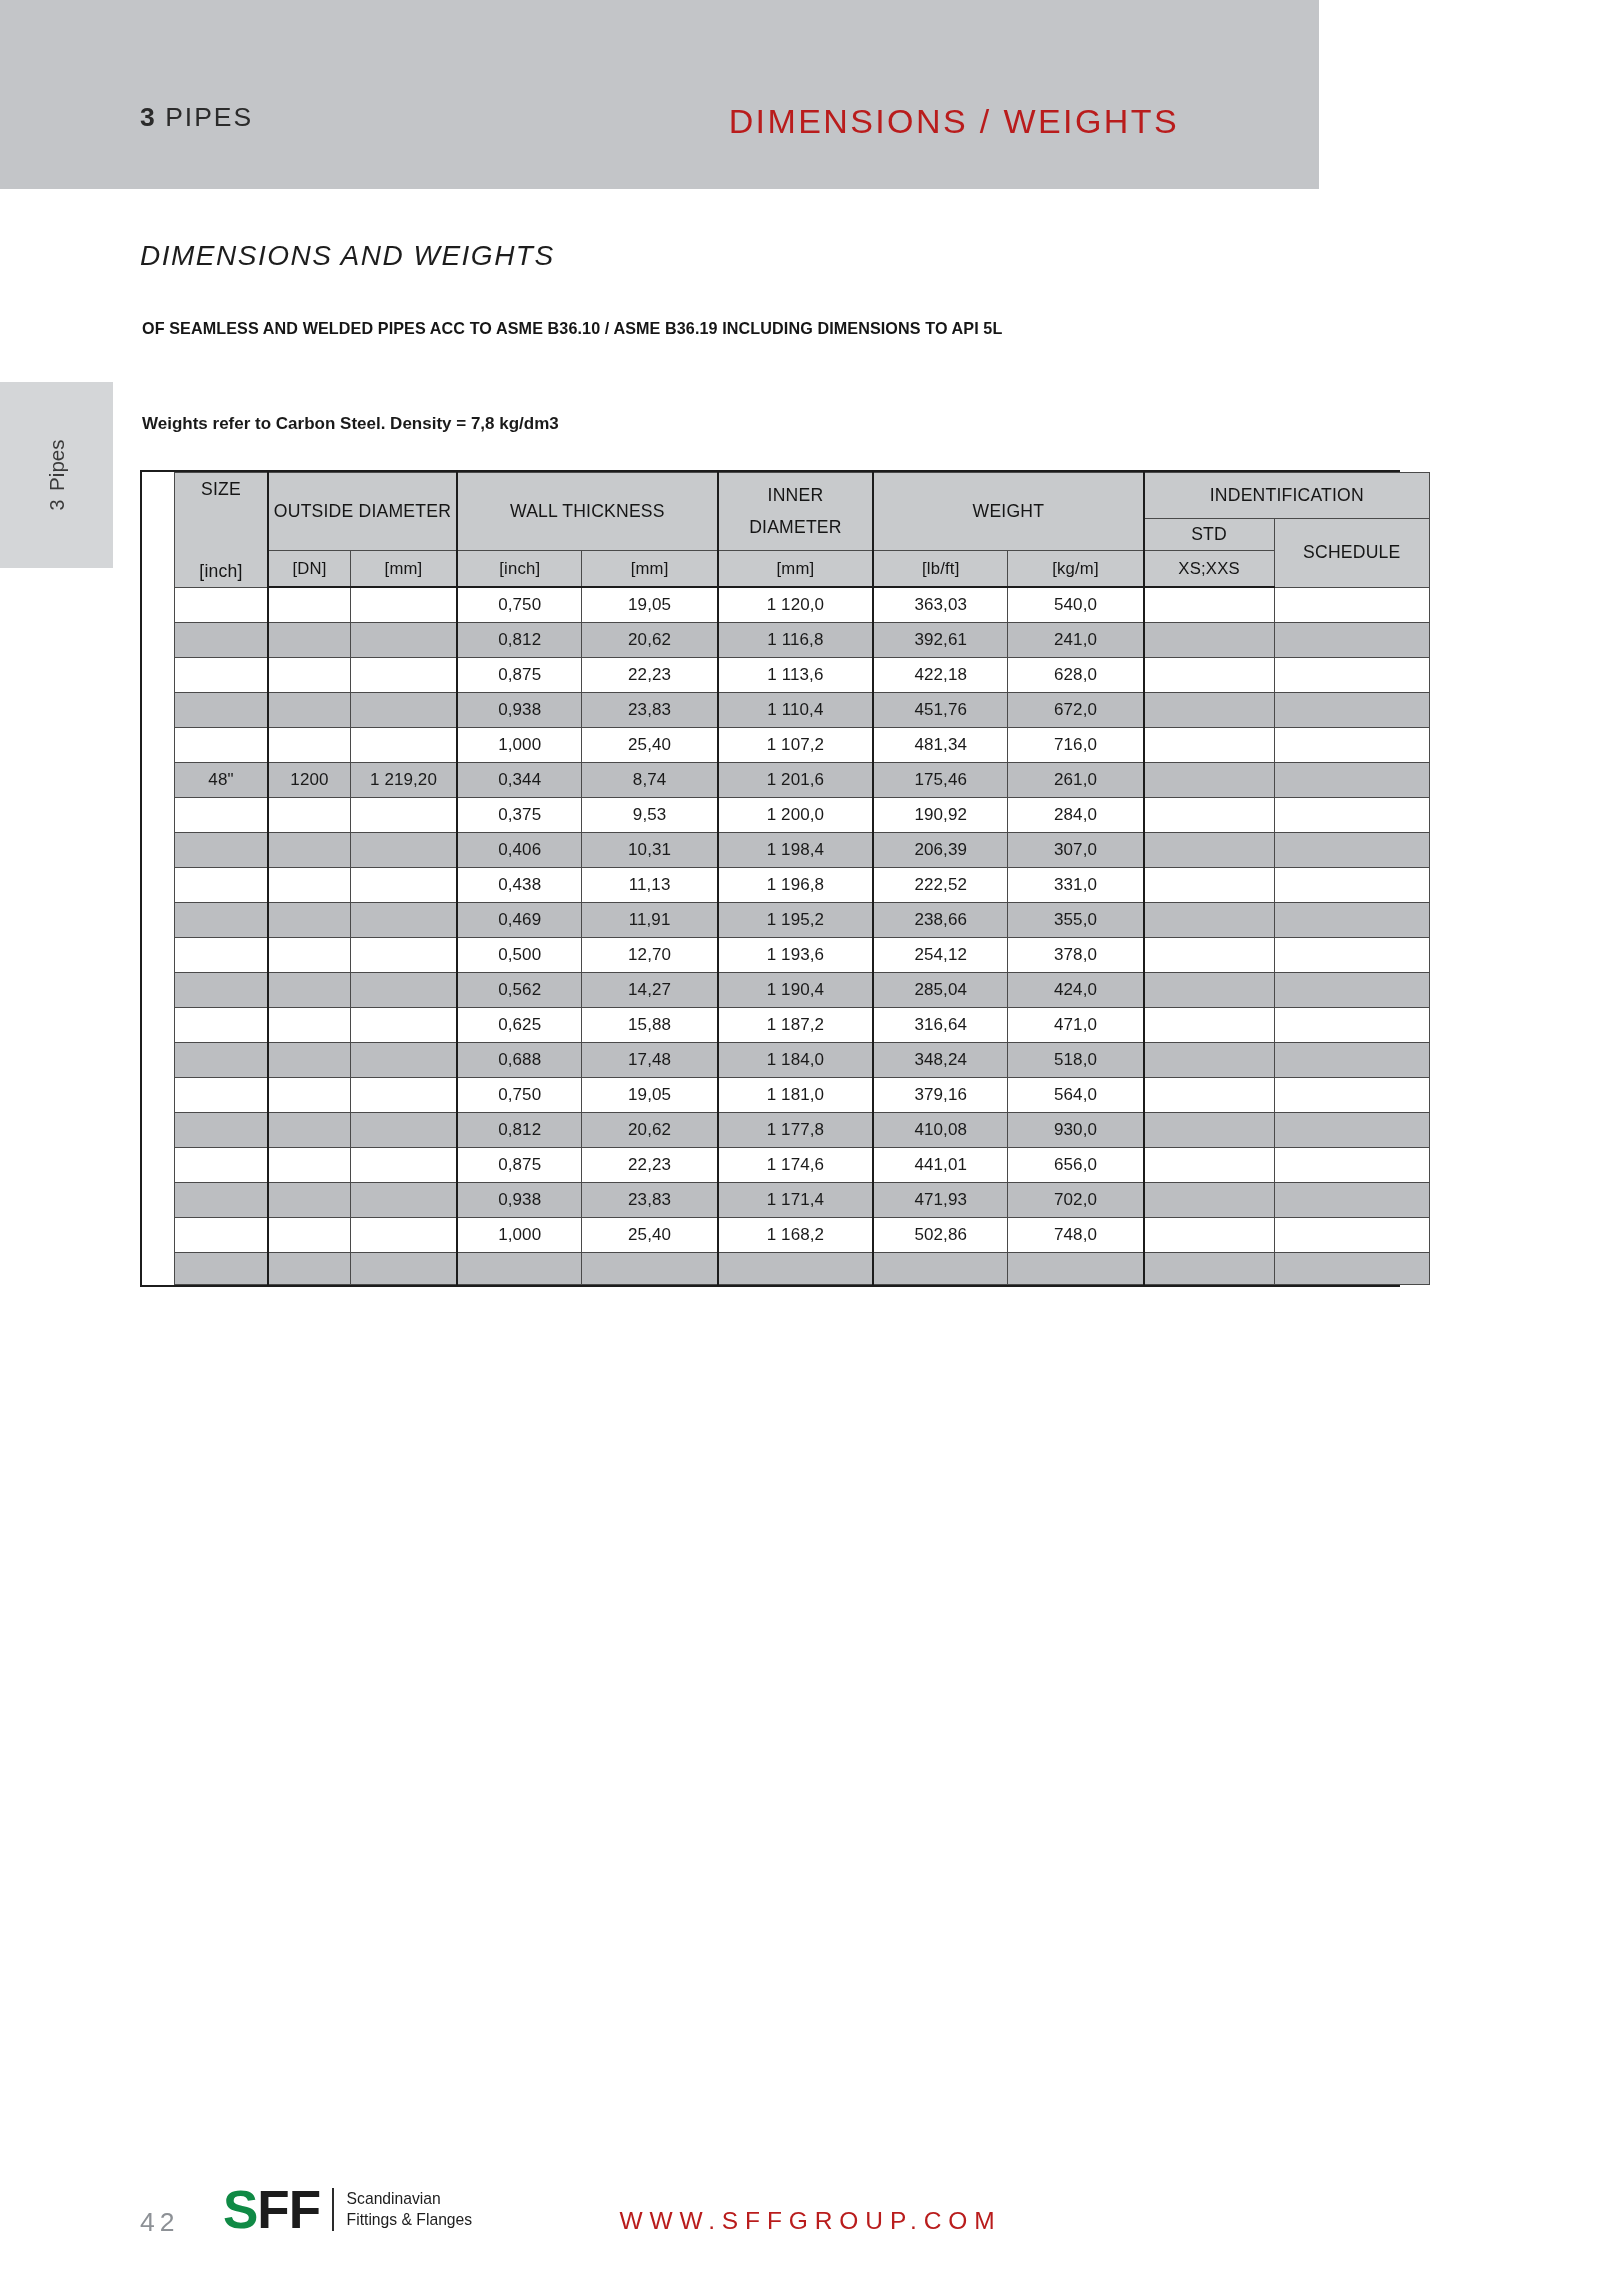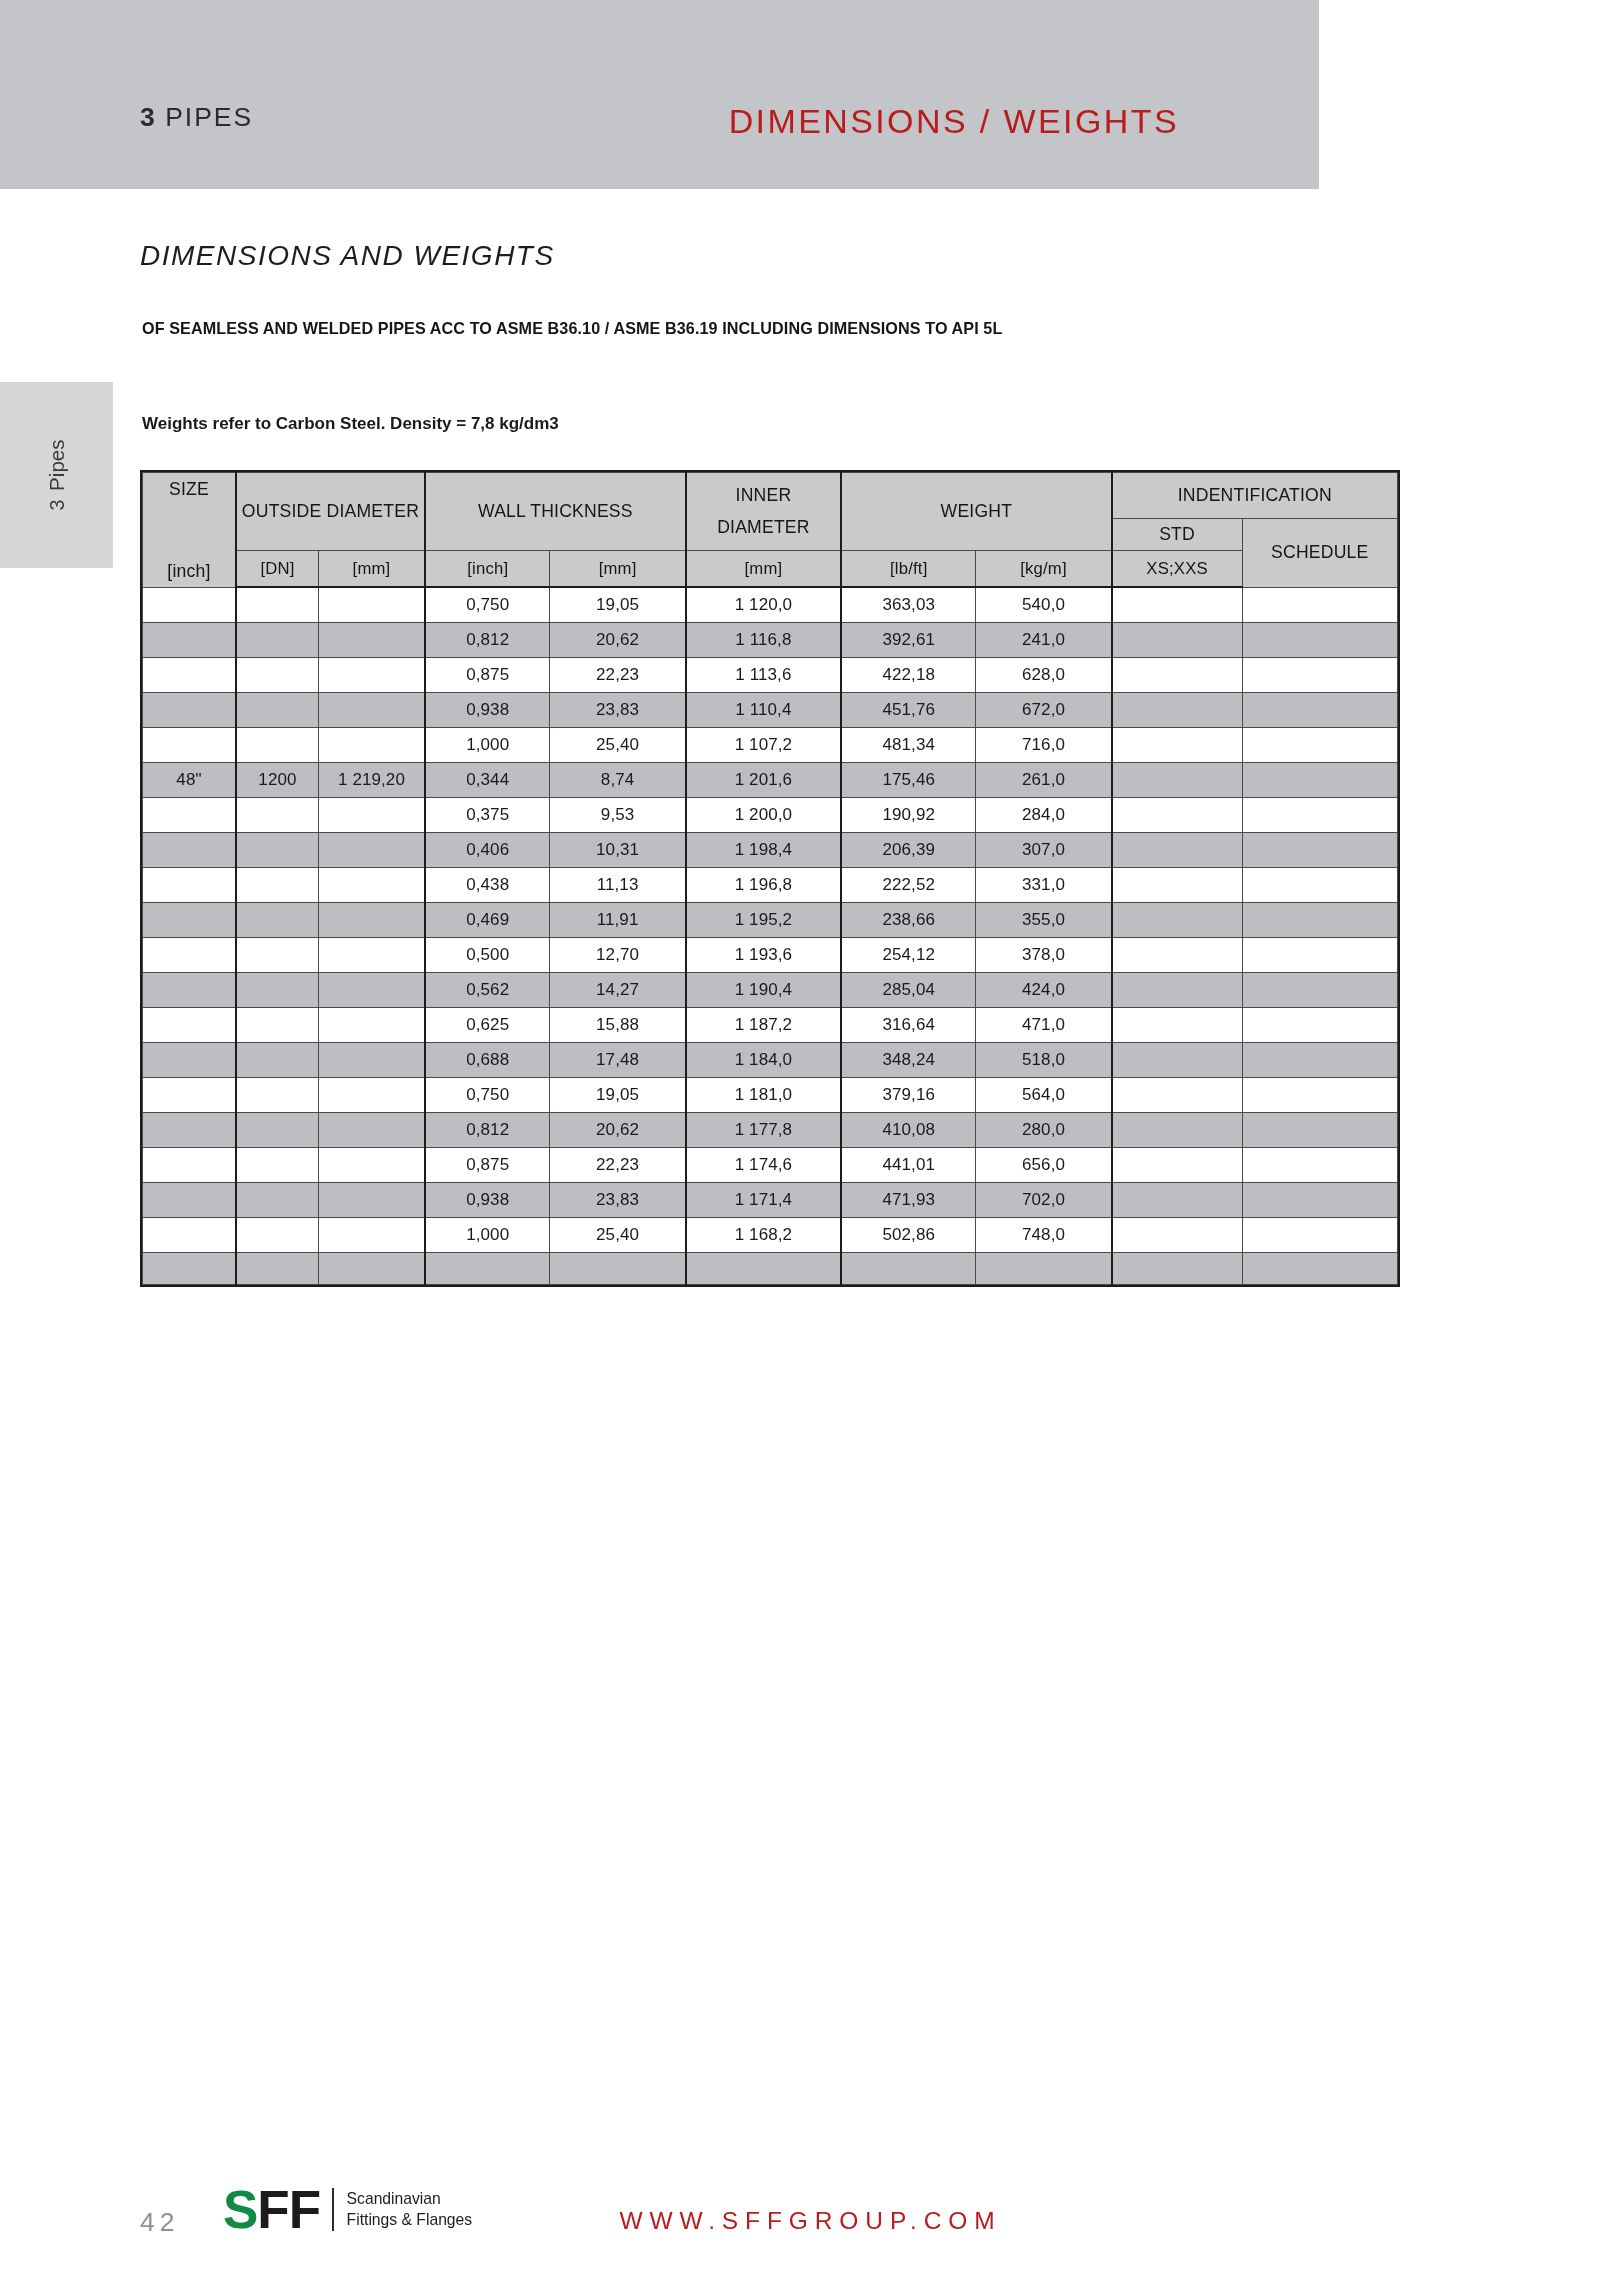--- a/index.html
+++ b/index.html
@@ -115,20 +115,21 @@
     border: 2.9px solid #1c1c1c;
     box-sizing: border-box;
     background: #ffffff;
   }
   table.dim-table {
     border-collapse: collapse;
     width: 100%;
     table-layout: fixed;
     font-size: 16.7px;
     color: #1a1a1a;
+    margin-left: 32px;
   }
   table.dim-table th,
   table.dim-table td {
     border: 1px solid #4a4a4a;
     text-align: center;
     padding: 0;
     font-weight: 400;
     overflow: hidden;
     white-space: nowrap;
   }
@@ -464,21 +465,21 @@
           <td></td>
         </tr>
         <tr class="shaded">
           <td></td>
           <td class="sep-left"></td>
           <td></td>
           <td class="sep-left">0,812</td>
           <td>20,62</td>
           <td class="sep-left">1 177,8</td>
           <td class="sep-left">410,08</td>
-          <td>280,0</td>
+          <td>930,0</td>
           <td class="sep-left"></td>
           <td></td>
         </tr>
         <tr class="plain">
           <td></td>
           <td class="sep-left"></td>
           <td></td>
           <td class="sep-left">0,875</td>
           <td>22,23</td>
           <td class="sep-left">1 174,6</td>

